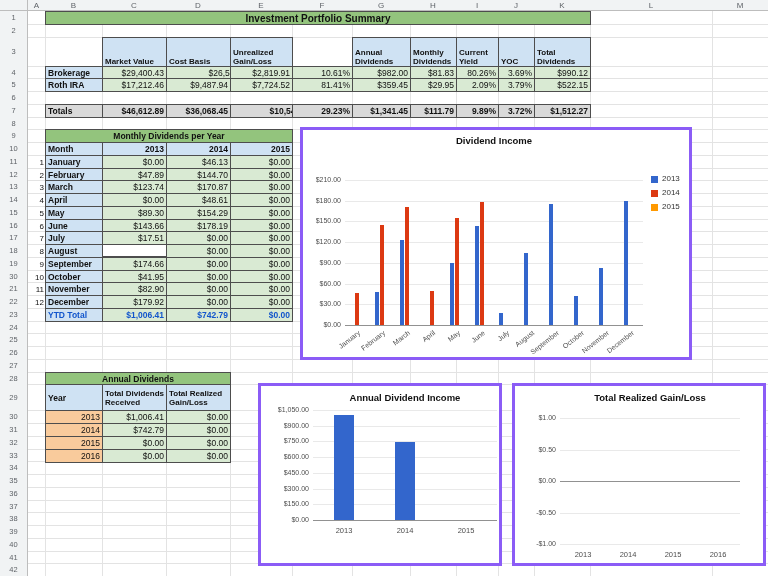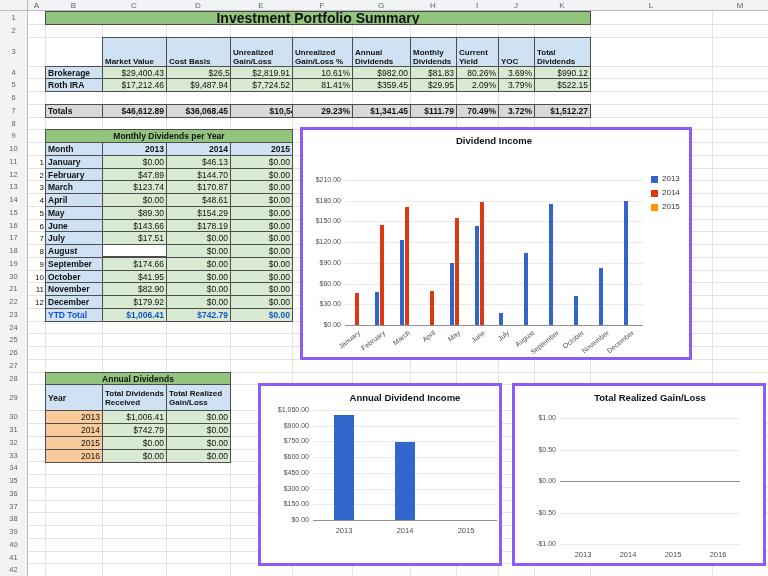--- a/index.html
+++ b/index.html
@@ -81,25 +81,24 @@
       <div class="hline" style="left: 28px; top: 474px; width: 740px; height: 1px;"></div>
       <div class="hline" style="left: 28px; top: 487px; width: 740px; height: 1px;"></div>
       <div class="hline" style="left: 28px; top: 500px; width: 740px; height: 1px;"></div>
       <div class="hline" style="left: 28px; top: 512px; width: 740px; height: 1px;"></div>
       <div class="hline" style="left: 28px; top: 525px; width: 740px; height: 1px;"></div>
       <div class="hline" style="left: 28px; top: 538px; width: 740px; height: 1px;"></div>
       <div class="hline" style="left: 28px; top: 551px; width: 740px; height: 1px;"></div>
       <div class="hline" style="left: 28px; top: 563px; width: 740px; height: 1px;"></div>
     </div>
   <div id="cells-layer" class="layer">
-      <div class="cell" style="left: 45px; top: 11px; width: 546px; height: 14px; background: rgb(147, 196, 125); font-weight: bold; justify-content: center; font-size: 14px;">Investment Portfolio Summary</div>
+      <div class="cell" style="left: 45px; top: 11px; width: 546px; height: 14px; background: rgb(147, 196, 125); font-weight: bold; justify-content: center; font-size: 10px;">Investment Portfolio Summary</div>
       <div class="cell" style="left: 102px; top: 37px; width: 65px; height: 30px; background: rgb(207, 226, 243); font-weight: bold; align-items: flex-end; white-space: normal; line-height: 9px; font-size: 8px;">Market Value</div>
       <div class="cell" style="left: 166px; top: 37px; width: 65px; height: 30px; background: rgb(207, 226, 243); font-weight: bold; align-items: flex-end; white-space: normal; line-height: 9px; font-size: 8px;">Cost Basis</div>
       <div class="cell" style="left: 230px; top: 37px; width: 63px; height: 30px; background: rgb(207, 226, 243); font-weight: bold; align-items: flex-end; white-space: normal; line-height: 9px; font-size: 8px;">Unrealized Gain/Loss</div>
-      <div class="cell" style="left: 292px; top: 37px; width: 61px; height: 30px; background: rgb(207, 226, 243); font-weight: bold; align-items: flex-end; white-space: normal; line-height: 9px; font-size: 8px;">Unrealized Gain/Loss %</div>
       <div class="cell" style="left: 352px; top: 37px; width: 59px; height: 30px; background: rgb(207, 226, 243); font-weight: bold; align-items: flex-end; white-space: normal; line-height: 9px; font-size: 8px;">Annual Dividends</div>
       <div class="cell" style="left: 410px; top: 37px; width: 47px; height: 30px; background: rgb(207, 226, 243); font-weight: bold; align-items: flex-end; white-space: normal; line-height: 9px; font-size: 8px;">Monthly Dividends</div>
       <div class="cell" style="left: 456px; top: 37px; width: 43px; height: 30px; background: rgb(207, 226, 243); font-weight: bold; align-items: flex-end; white-space: normal; line-height: 9px; font-size: 8px;">Current Yield</div>
       <div class="cell" style="left: 498px; top: 37px; width: 37px; height: 30px; background: rgb(207, 226, 243); font-weight: bold; align-items: flex-end; white-space: normal; line-height: 9px; font-size: 8px;">YOC</div>
       <div class="cell" style="left: 534px; top: 37px; width: 57px; height: 30px; background: rgb(207, 226, 243); font-weight: bold; align-items: flex-end; white-space: normal; line-height: 9px; font-size: 8px;">Total Dividends</div>
       <div class="cell" style="left: 45px; top: 66px; width: 58px; height: 14px; background: rgb(207, 226, 243); font-weight: bold;">Brokerage</div>
       <div class="cell" style="left: 102px; top: 66px; width: 65px; height: 14px; background: rgb(217, 234, 211); justify-content: flex-end;">$29,400.43</div>
       <div class="cell" style="left: 166px; top: 66px; width: 88px; height: 14px; background: rgb(217, 234, 211); justify-content: flex-end;">$26,580.52</div>
       <div class="cell" style="left: 230px; top: 66px; width: 63px; height: 14px; background: rgb(217, 234, 211); justify-content: flex-end;">$2,819.91</div>
       <div class="cell" style="left: 292px; top: 66px; width: 61px; height: 14px; background: rgb(217, 234, 211); justify-content: flex-end;">10.61%</div>
@@ -118,21 +117,21 @@
       <div class="cell" style="left: 456px; top: 78px; width: 43px; height: 14px; background: rgb(217, 234, 211); justify-content: flex-end;">2.09%</div>
       <div class="cell" style="left: 498px; top: 78px; width: 37px; height: 14px; background: rgb(217, 234, 211); justify-content: flex-end;">3.79%</div>
       <div class="cell" style="left: 534px; top: 78px; width: 57px; height: 14px; background: rgb(217, 234, 211); justify-content: flex-end;">$522.15</div>
       <div class="cell" style="left: 45px; top: 104px; width: 58px; height: 14px; background: rgb(217, 217, 217); font-weight: bold;">Totals</div>
       <div class="cell" style="left: 102px; top: 104px; width: 65px; height: 14px; background: rgb(217, 217, 217); font-weight: bold; justify-content: flex-end;">$46,612.89</div>
       <div class="cell" style="left: 166px; top: 104px; width: 65px; height: 14px; background: rgb(217, 217, 217); font-weight: bold; justify-content: flex-end;">$36,068.45</div>
       <div class="cell" style="left: 230px; top: 104px; width: 85px; height: 14px; background: rgb(217, 217, 217); font-weight: bold; justify-content: flex-end;">$10,544.44</div>
       <div class="cell" style="left: 292px; top: 104px; width: 61px; height: 14px; background: rgb(217, 217, 217); font-weight: bold; justify-content: flex-end;">29.23%</div>
       <div class="cell" style="left: 352px; top: 104px; width: 59px; height: 14px; background: rgb(217, 217, 217); font-weight: bold; justify-content: flex-end;">$1,341.45</div>
       <div class="cell" style="left: 410px; top: 104px; width: 47px; height: 14px; background: rgb(217, 217, 217); font-weight: bold; justify-content: flex-end;">$111.79</div>
-      <div class="cell" style="left: 456px; top: 104px; width: 43px; height: 14px; background: rgb(217, 217, 217); font-weight: bold; justify-content: flex-end;">70.49%</div>
+      <div class="cell" style="left: 456px; top: 104px; width: 43px; height: 14px; background: rgb(217, 217, 217); font-weight: bold; justify-content: flex-end;">9.89%</div>
       <div class="cell" style="left: 498px; top: 104px; width: 37px; height: 14px; background: rgb(217, 217, 217); font-weight: bold; justify-content: flex-end;">3.72%</div>
       <div class="cell" style="left: 534px; top: 104px; width: 57px; height: 14px; background: rgb(217, 217, 217); font-weight: bold; justify-content: flex-end;">$1,512.27</div>
       <div class="cell" style="left: 45px; top: 129px; width: 248px; height: 14px; background: rgb(147, 196, 125); font-weight: bold; justify-content: center;">Monthly Dividends per Year</div>
       <div class="cell" style="left: 45px; top: 142px; width: 58px; height: 14px; background: rgb(207, 226, 243); font-weight: bold;">Month</div>
       <div class="cell" style="left: 102px; top: 142px; width: 65px; height: 14px; background: rgb(207, 226, 243); font-weight: bold; justify-content: flex-end;">2013</div>
       <div class="cell" style="left: 166px; top: 142px; width: 65px; height: 14px; background: rgb(207, 226, 243); font-weight: bold; justify-content: flex-end;">2014</div>
       <div class="cell" style="left: 230px; top: 142px; width: 63px; height: 14px; background: rgb(207, 226, 243); font-weight: bold; justify-content: flex-end;">2015</div>
       <div class="cell nob" style="left: 28px; top: 155px; width: 18px; height: 14px; justify-content: flex-end; font-size: 8px;">1</div>
       <div class="cell" style="left: 45px; top: 155px; width: 58px; height: 14px; background: rgb(207, 226, 243); font-weight: bold;">January</div>
       <div class="cell" style="left: 102px; top: 155px; width: 65px; height: 14px; background: rgb(217, 234, 211); justify-content: flex-end;">$0.00</div>

